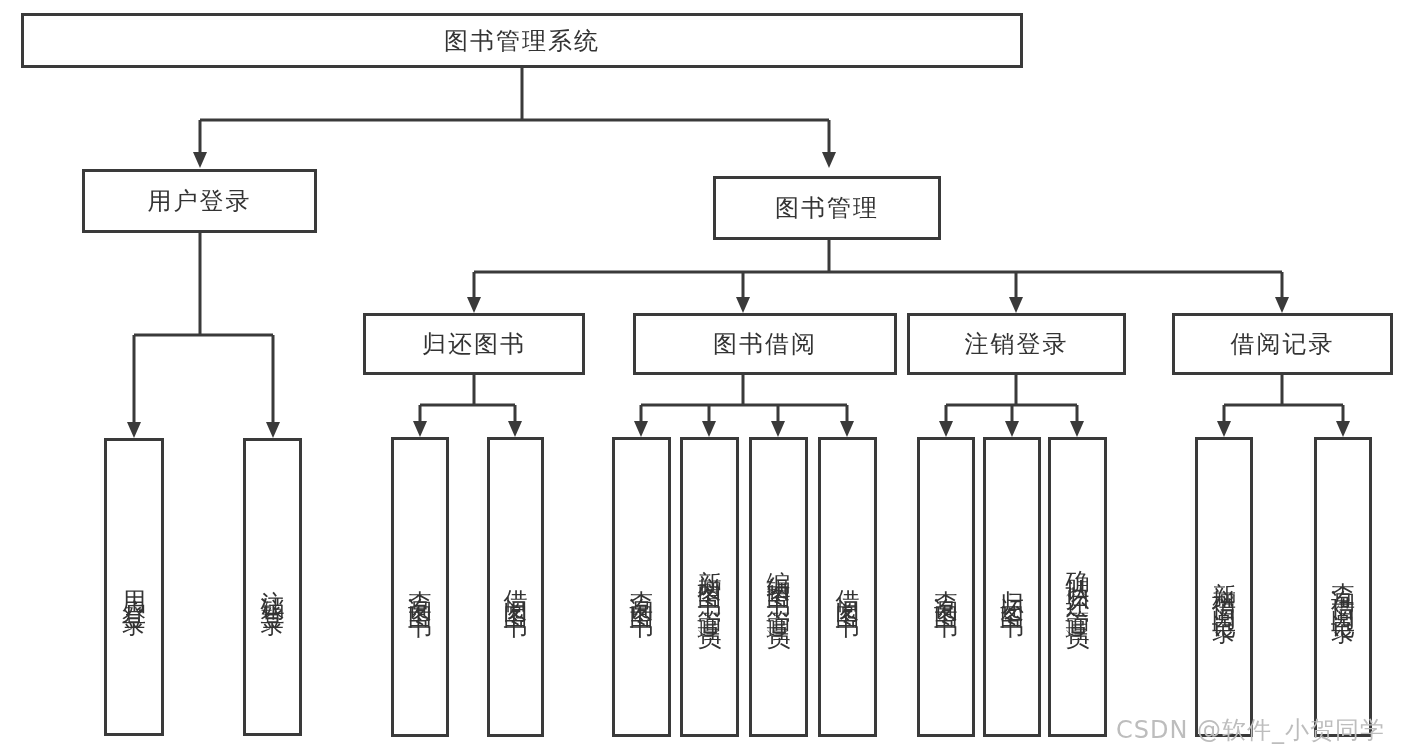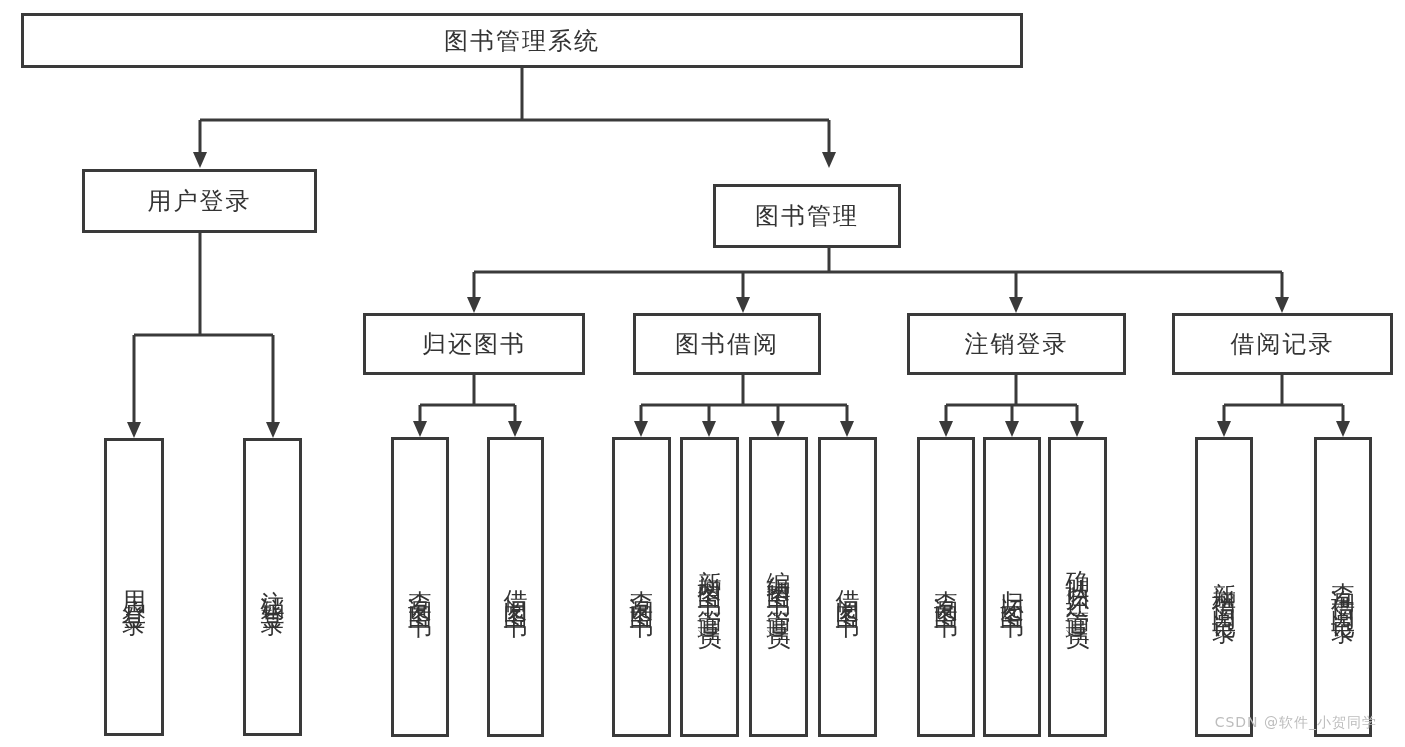--- a/index.html
+++ b/index.html
@@ -44,23 +44,23 @@
   .vbox .vlabel {
     writing-mode: vertical-rl;
     font-size: 24px;
     letter-spacing: 8px;
     color: var(--text);
     line-height: 1;
     white-space: nowrap;
   }
   .watermark {
     position: absolute;
-    right: 28px;
+    right: 20px;
     top: 714px;
-    font-size: 14px;
+    font-size: 24px;
     color: var(--watermark);
     letter-spacing: 1px;
     white-space: nowrap;
   }
 </style>
 </head>
 <body>
 
 <div class="canvas">
 
@@ -83,28 +83,28 @@
       M1217,421 H1231 L1224,437 Z M1336,421 H1350 L1343,437 Z"></path>
   </svg>
 
   <div class="node hbox" style="left:21px;top:13px;width:1002px;height:55px">
     <span class="label">图书管理系统</span>
   </div>
 
   <div class="node hbox" style="left:82px;top:169px;width:235px;height:64px">
     <span class="label">用户登录</span>
   </div>
-  <div class="node hbox" style="left:713px;top:184px;width:188px;height:64px">
+  <div class="node hbox" style="left:713px;top:176px;width:228px;height:64px">
     <span class="label">图书管理</span>
   </div>
 
   <div class="node hbox" style="left:363px;top:313px;width:222px;height:62px">
     <span class="label">归还图书</span>
   </div>
-  <div class="node hbox" style="left:633px;top:313px;width:188px;height:62px">
+  <div class="node hbox" style="left:633px;top:313px;width:264px;height:62px">
     <span class="label">图书借阅</span>
   </div>
   <div class="node hbox" style="left:907px;top:313px;width:219px;height:62px">
     <span class="label">注销登录</span>
   </div>
   <div class="node hbox" style="left:1172px;top:313px;width:221px;height:62px">
     <span class="label">借阅记录</span>
   </div>
 
   <div class="node vbox" style="left:104px;top:438px;width:60px;height:298px">

